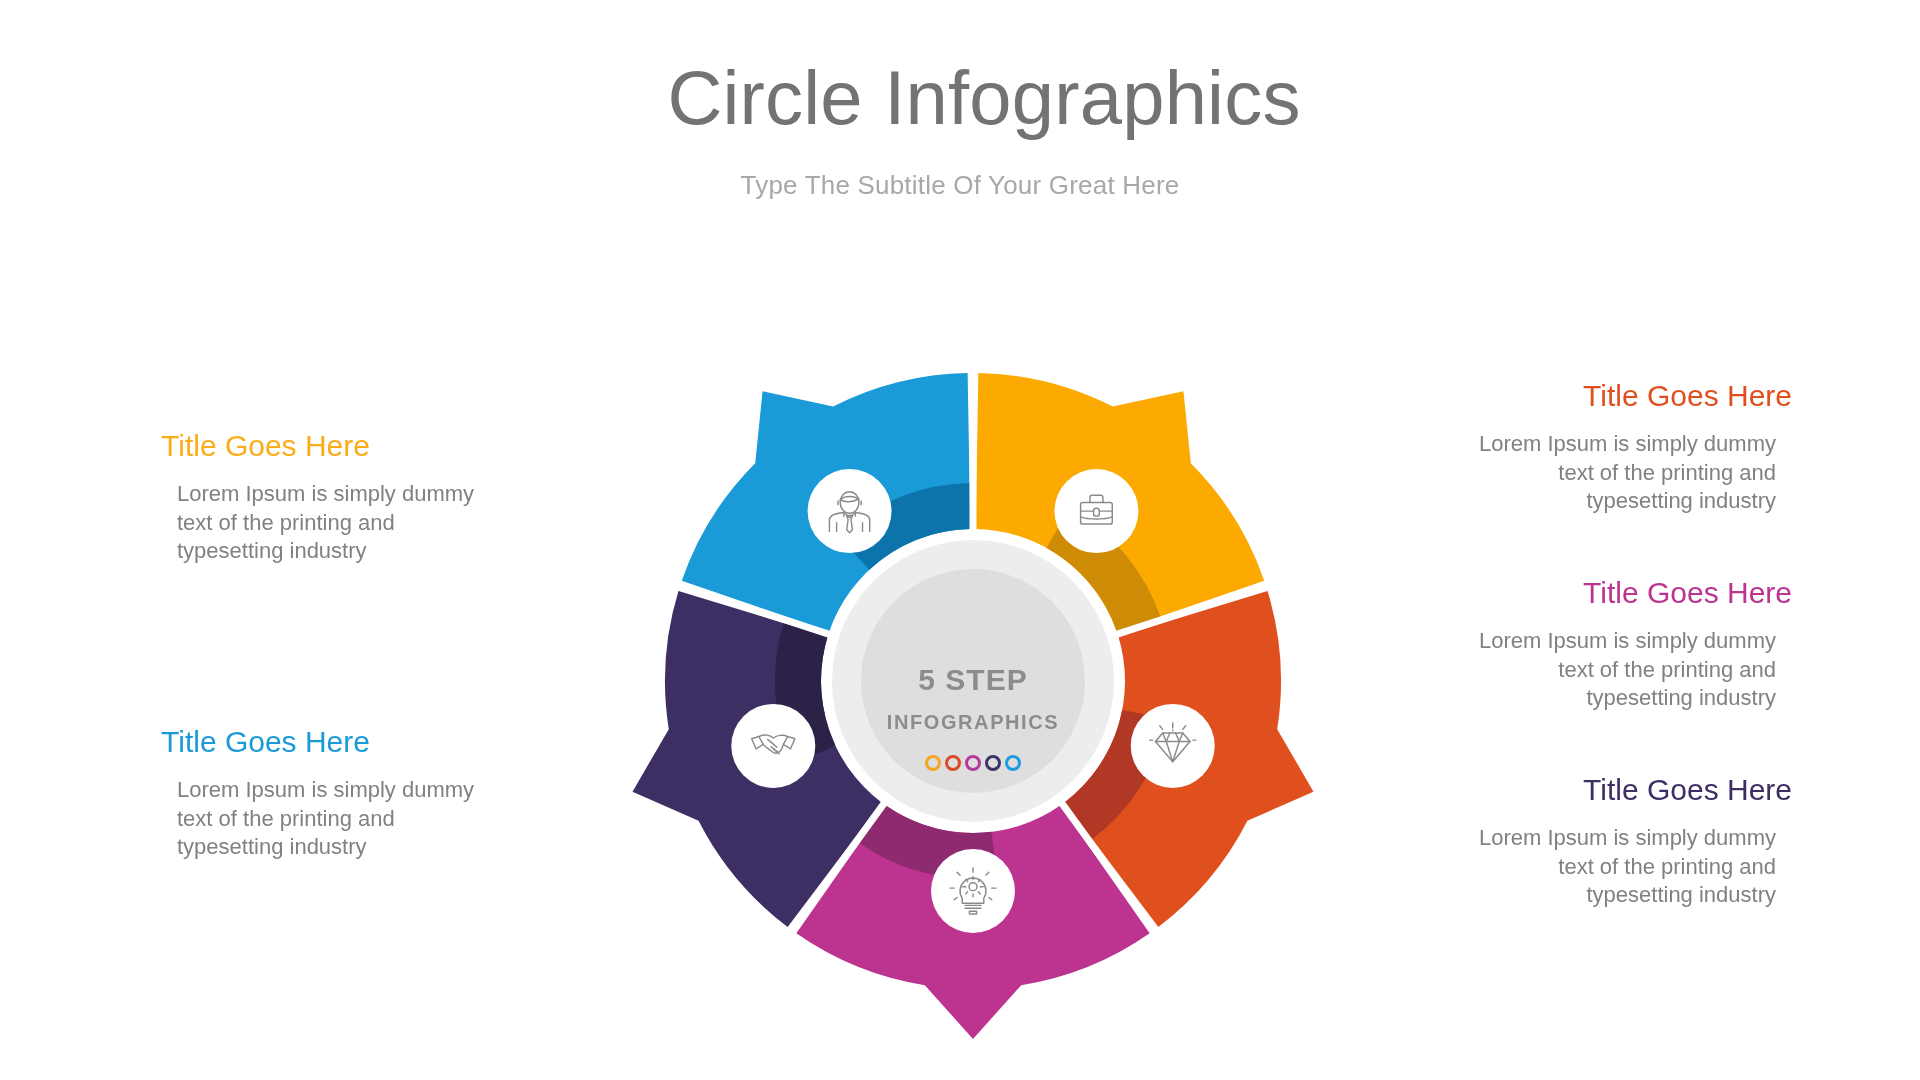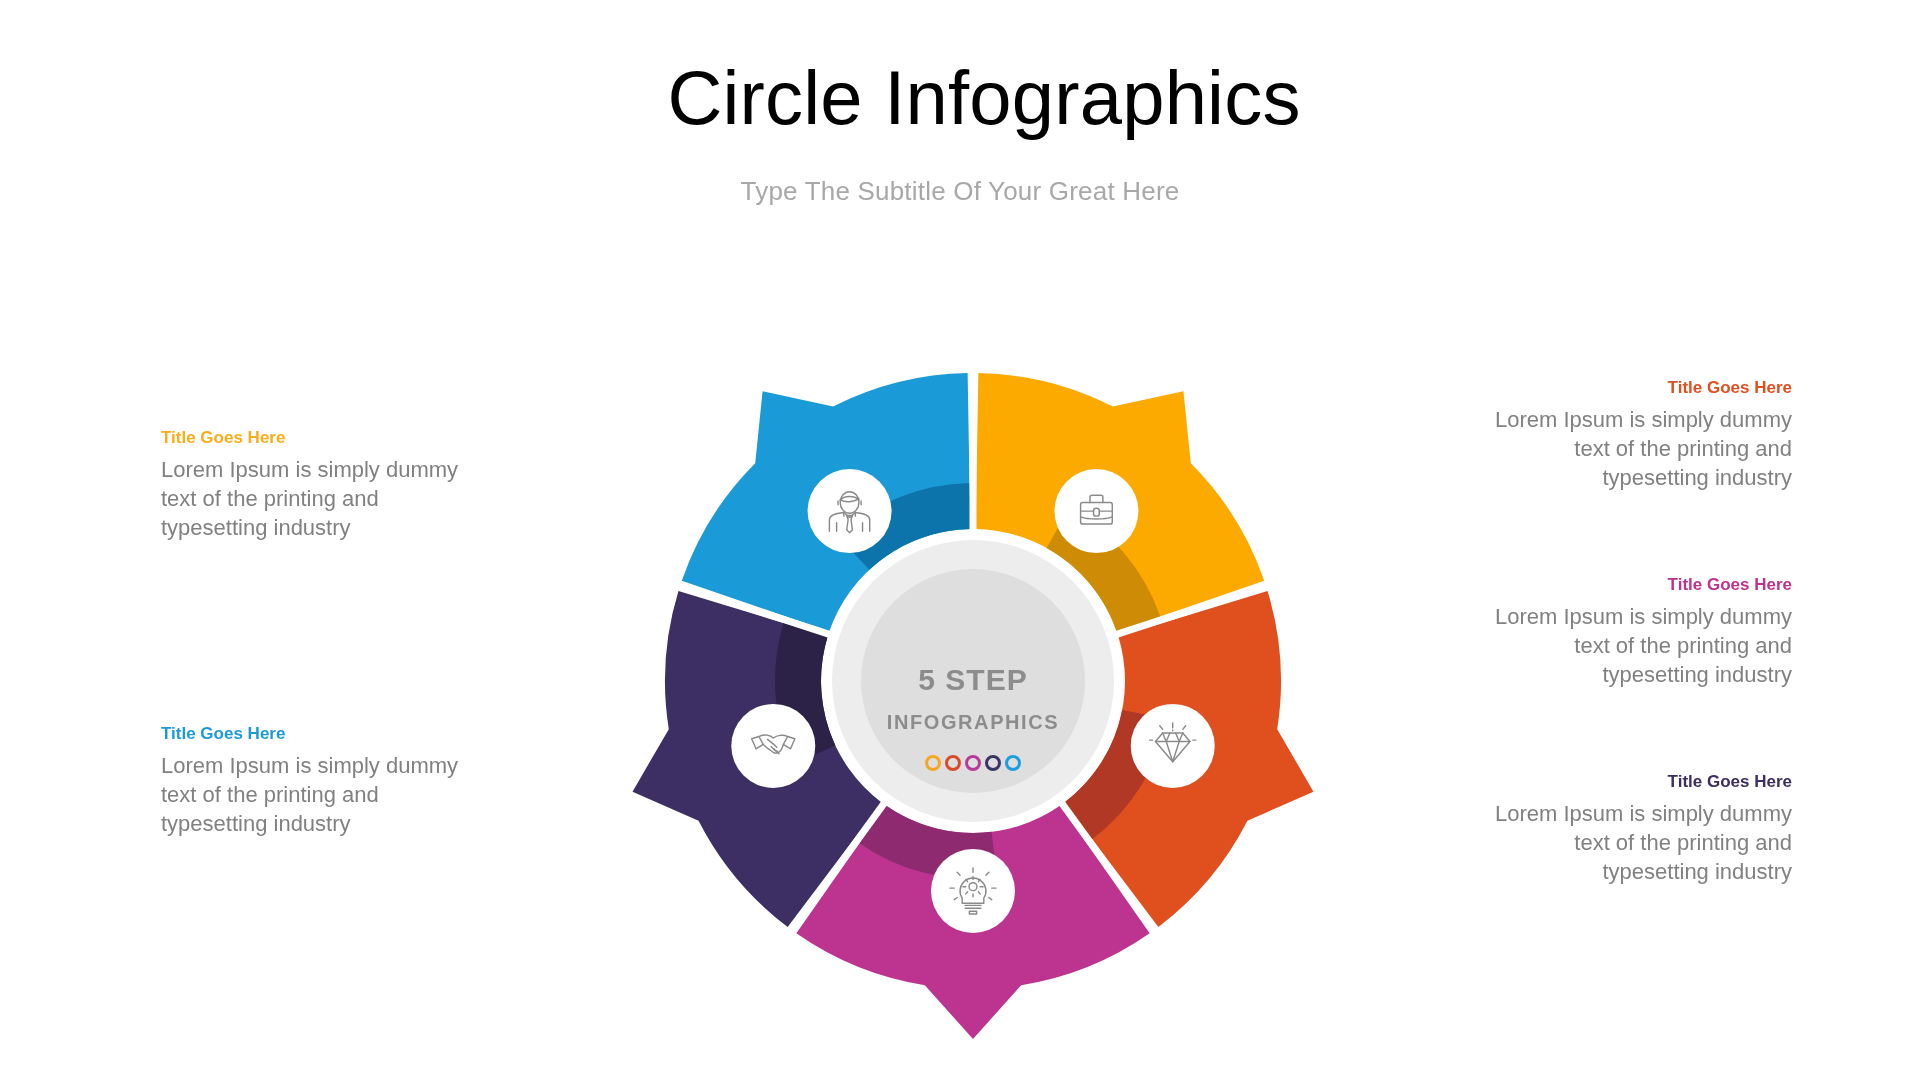--- a/index.html
+++ b/index.html
@@ -27,21 +27,21 @@
   #page-title {
     margin: 0;
     padding-top: 58px;
     font-size: 76px;
     font-weight: normal;
     line-height: 1.05;
     color: #808080;
     letter-spacing: 0.2px;
   }
   #page-subtitle {
-    margin: 16px;
+    margin: 10px;
     padding-top: 22px;
     font-size: 26px;
     font-weight: normal;
     color: #a8a8a8;
     letter-spacing: 0.2px;
   }
 
   
   #wheel-wrap {
     position: absolute;
@@ -67,45 +67,45 @@
     letter-spacing: 1.6px;
   }
 
   
   .block {
     position: absolute;
     width: 330px;
   }
   .block-title {
     margin: 0 0 8px 0;
-    font-size: 17px;
-    font-weight: bold;
+    font-size: 30px;
+    font-weight: normal;
     line-height: 1.2;
   }
   .block-body {
-    margin: 0;
+    margin: 16px;
     font-size: 22px;
     line-height: 1.3;
     color: #818181;
   }
   .left  { text-align: left;  }
   .right { text-align: right; }
 
   #block-0 { left: 161px;  top: 428px; }
   #block-1 { left: 161px;  top: 724px; }
   #block-2 { right: 128px; top: 378px; }
   #block-3 { right: 128px; top: 575px; }
   #block-4 { right: 128px; top: 772px; }
   .block.right { right: 128px; left: auto; }
 </style>
 </head>
 <body>
 
 <div id="header">
-  <h1 id="page-title" style="color: #000000; margin-left: 48px;">Circle Infographics</h1>
+  <h1 id="page-title" style="color: #737373; margin-left: 48px;">Circle Infographics</h1>
   <div id="page-subtitle" style="color: rgb(168, 168, 168);">Type The Subtitle Of Your Great Here</div>
 </div>
 
 <div id="wheel-wrap">
   <svg id="wheel-svg" width="766" height="766" viewBox="0 0 766 766">
     <defs>
       <clipPath id="hub-clip">
         <circle cx="383" cy="383" r="150"></circle>
       </clipPath>
     </defs>

